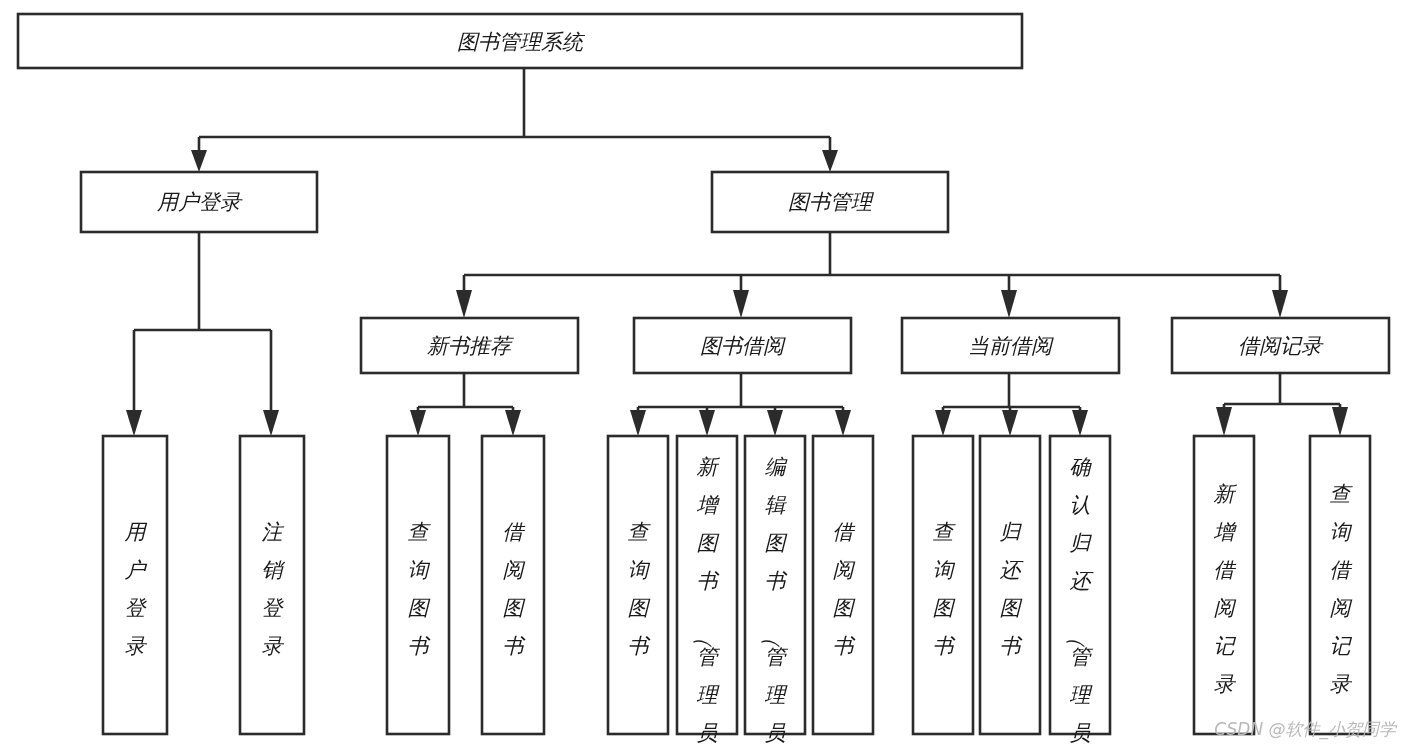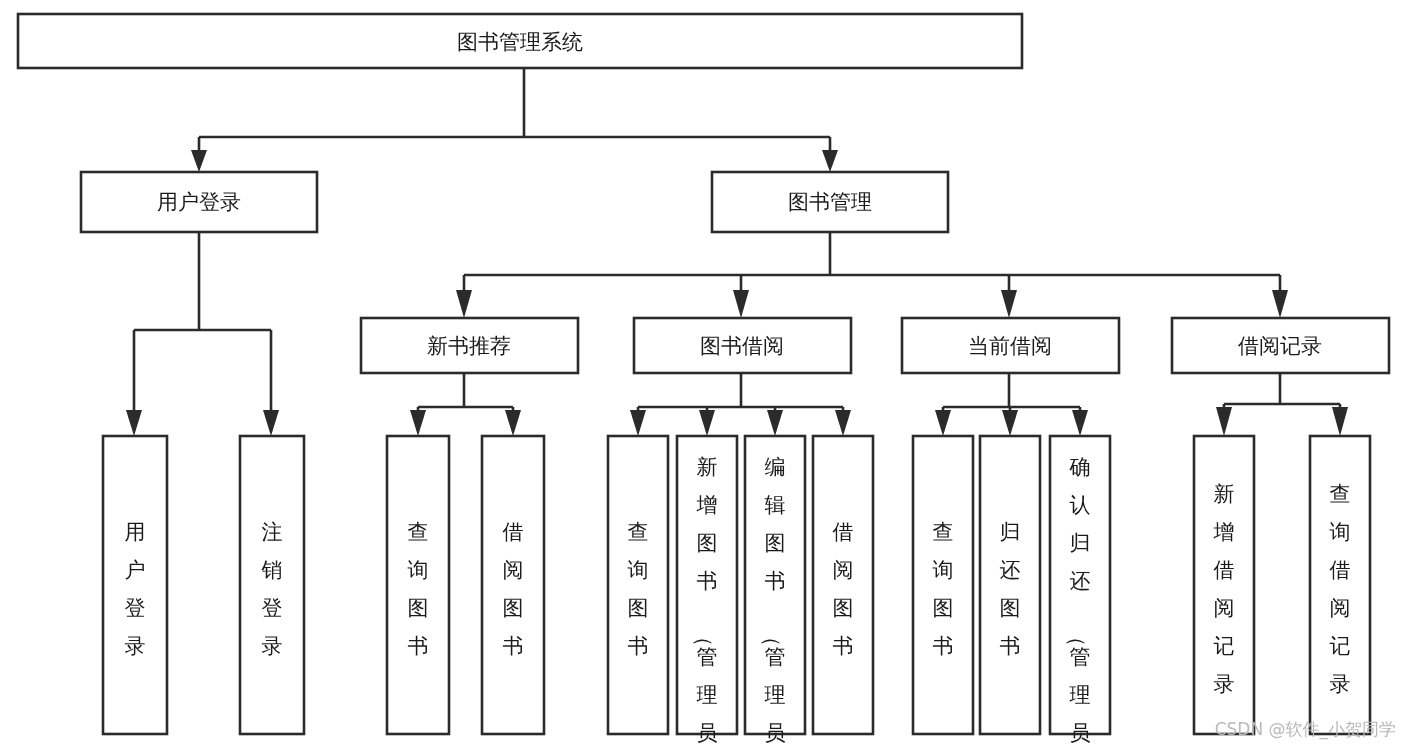--- a/index.html
+++ b/index.html
@@ -12,20 +12,21 @@
     width: 1405px;
     height: 747px;
     overflow: hidden;
     font-family: "DejaVu Sans", "Liberation Sans", sans-serif;
   }
   #diagram-root {
     position: relative;
     width: 1405px;
     height: 747px;
     background: #ffffff;
+    font-style: italic;
   }
   svg#diagram-svg {
     position: absolute;
     top: 0;
     left: 0;
     width: 1405px;
     height: 747px;
     display: block;
   }
   .node-box {

